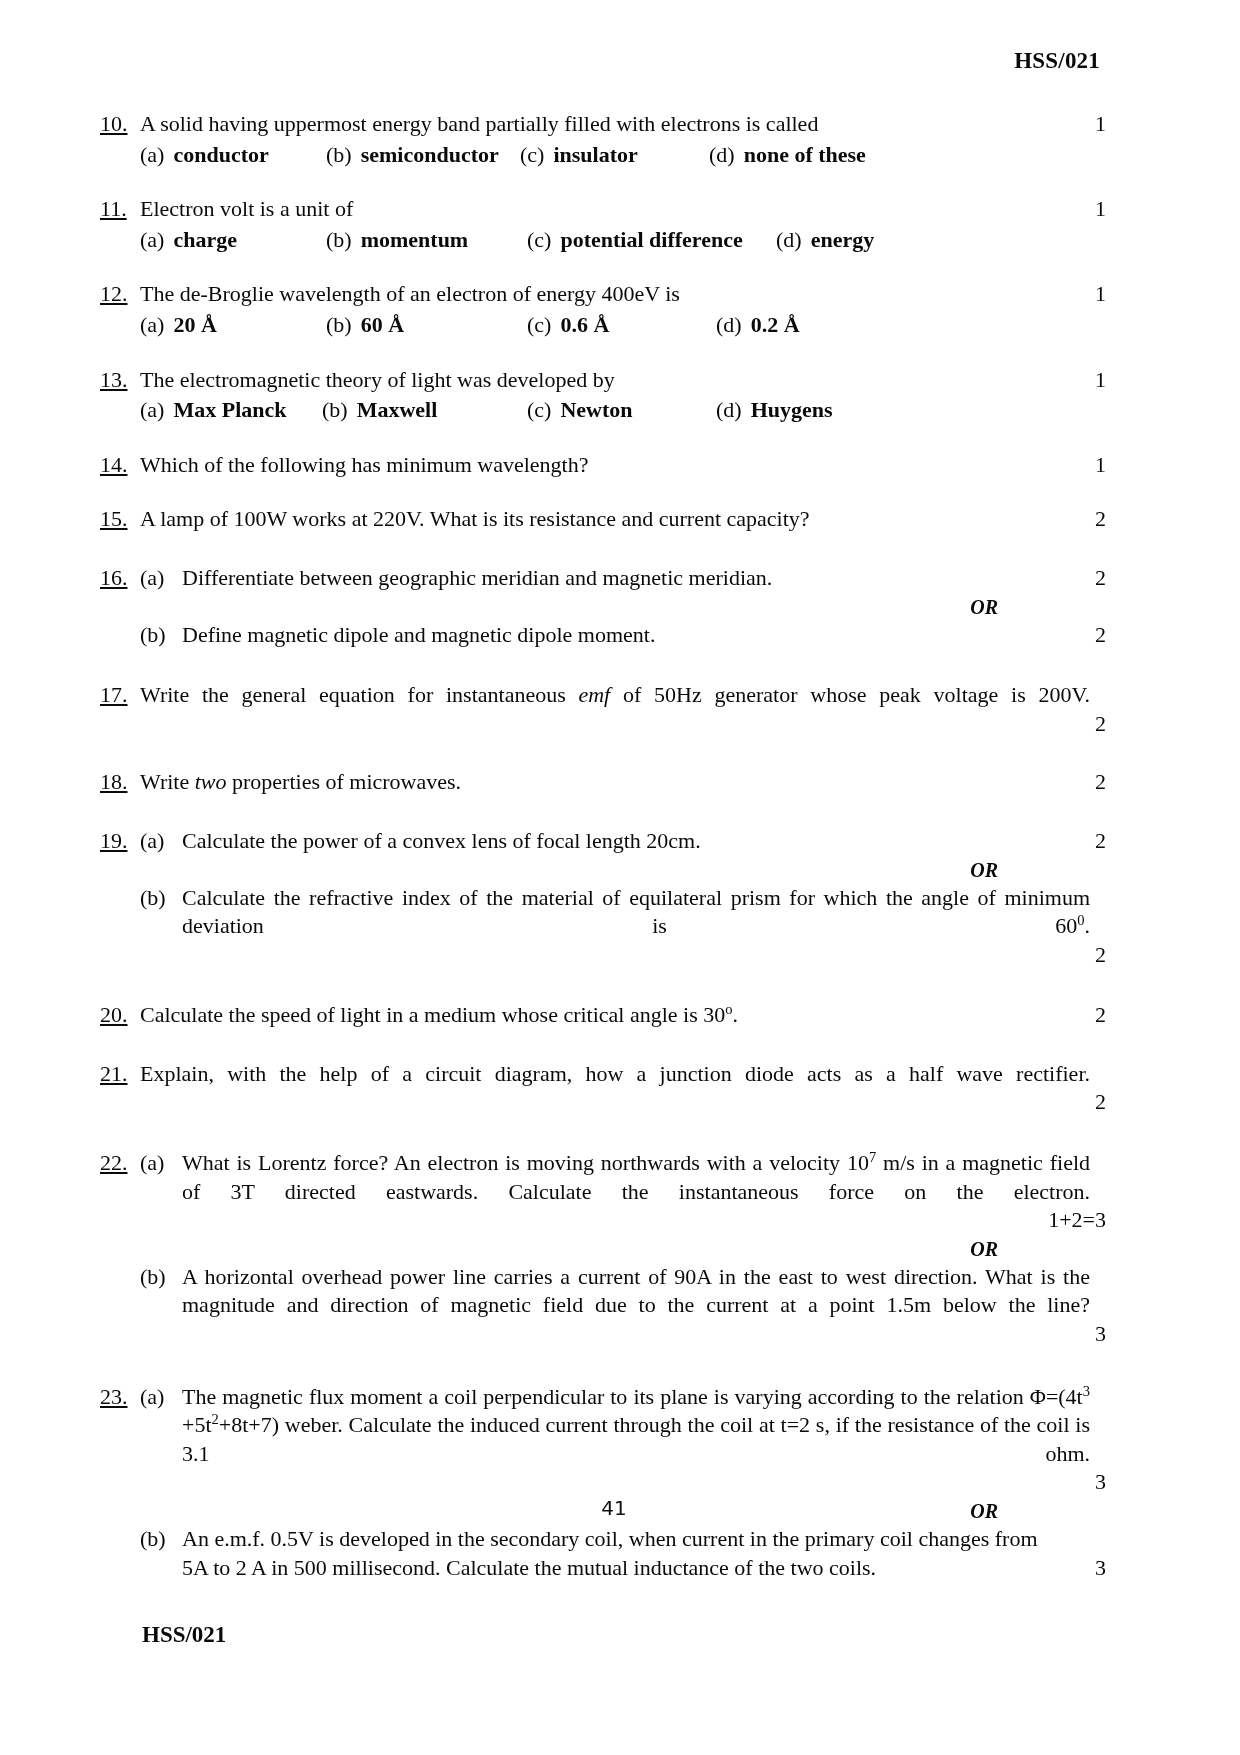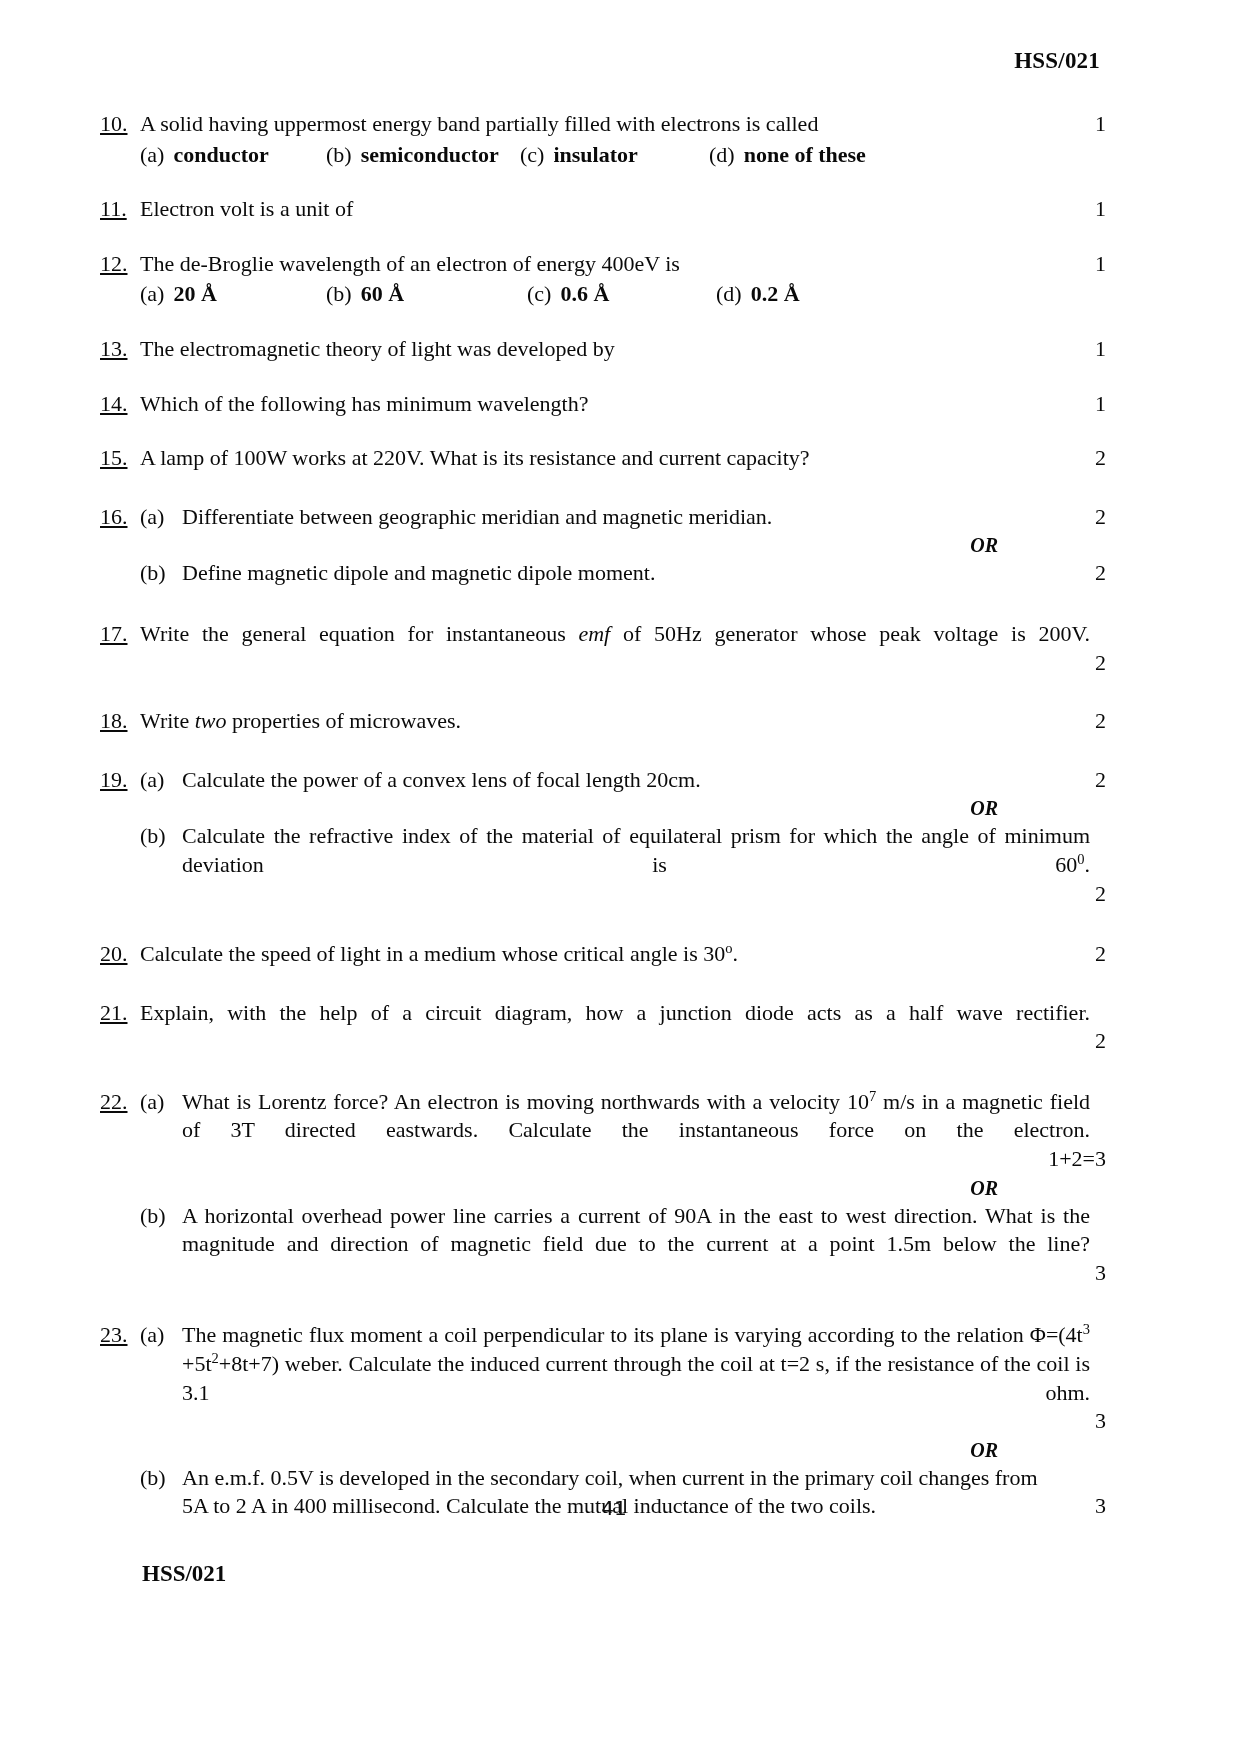--- a/index.html
+++ b/index.html
@@ -167,20 +167,26 @@
       <span class="opt"><span class="lbl">(d)</span><span class="txt">none of these</span></span>
     </div>
   </div>
 
   <div class="q">
     <div class="q-row">
       <div class="q-num">11.</div>
       <div class="q-body">Electron volt is a unit of</div>
       <div class="marks">1</div>
     </div>
+    <div class="opts w-q11">
+      <span class="opt"><span class="lbl">(a)</span><span class="txt">charge</span></span>
+      <span class="opt"><span class="lbl">(b)</span><span class="txt">momentum</span></span>
+      <span class="opt"><span class="lbl">(c)</span><span class="txt">potential difference</span></span>
+      <span class="opt"><span class="lbl">(d)</span><span class="txt">energy</span></span>
+    </div>
   </div>
 
   <div class="q">
     <div class="q-row">
       <div class="q-num">12.</div>
       <div class="q-body">The de-Broglie wavelength of an electron of energy 400eV is</div>
       <div class="marks">1</div>
     </div>
     <div class="opts w-q12">
       <span class="opt"><span class="lbl">(a)</span><span class="txt">20 Å</span></span>
@@ -189,20 +195,26 @@
       <span class="opt"><span class="lbl">(d)</span><span class="txt">0.2 Å</span></span>
     </div>
   </div>
 
   <div class="q">
     <div class="q-row">
       <div class="q-num">13.</div>
       <div class="q-body">The electromagnetic theory of light was developed by</div>
       <div class="marks">1</div>
     </div>
+    <div class="opts w-q13">
+      <span class="opt"><span class="lbl">(a)</span><span class="txt">Max Planck</span></span>
+      <span class="opt"><span class="lbl">(b)</span><span class="txt">Maxwell</span></span>
+      <span class="opt"><span class="lbl">(c)</span><span class="txt">Newton</span></span>
+      <span class="opt"><span class="lbl">(d)</span><span class="txt">Huygens</span></span>
+    </div>
   </div>
 
   <div class="q">
     <div class="q-row">
       <div class="q-num">14.</div>
       <div class="q-body">Which of the following has minimum wavelength?</div>
       <div class="marks">1</div>
     </div>
   </div>
 
@@ -298,21 +310,21 @@
     <div class="q-row">
       <div class="q-num">23.</div>
       <div class="q-sub">(a)</div>
       <div class="q-body justify"><span>The magnetic flux moment a coil perpendicular to its plane is varying according to the relation Φ=(4t</span><sup class="sup">3</sup><span> +5t</span><sup class="sup">2</sup><span>+8t+7) weber. Calculate the induced current through the coil at t=2 s, if the resistance of the coil is 3.1 ohm.</span></div>
       <div class="marks" style="bottom:0">3</div>
     </div>
     <div class="or">OR</div>
     <div class="q-row">
       <div class="q-num"></div>
       <div class="q-sub">(b)</div>
-      <div class="q-body" style="padding-right:96px">An e.m.f. 0.5V is developed in the secondary coil, when current in the primary coil changes from 5A to 2 A in 400 millisecond. Calculate the mutual inductance of the two coils.</div>
+      <div class="q-body" style="padding-right:96px">An e.m.f. 0.5V is developed in the secondary coil, when current in the primary coil changes from 5A to 2 A in 500 millisecond. Calculate the mutual inductance of the two coils.</div>
       <div class="marks" style="bottom:0">3</div>
     </div>
   </div>
 
   <div class="footer-code">HSS/021</div>
 
   <div class="page-number">41</div>
 
 </div>
 

